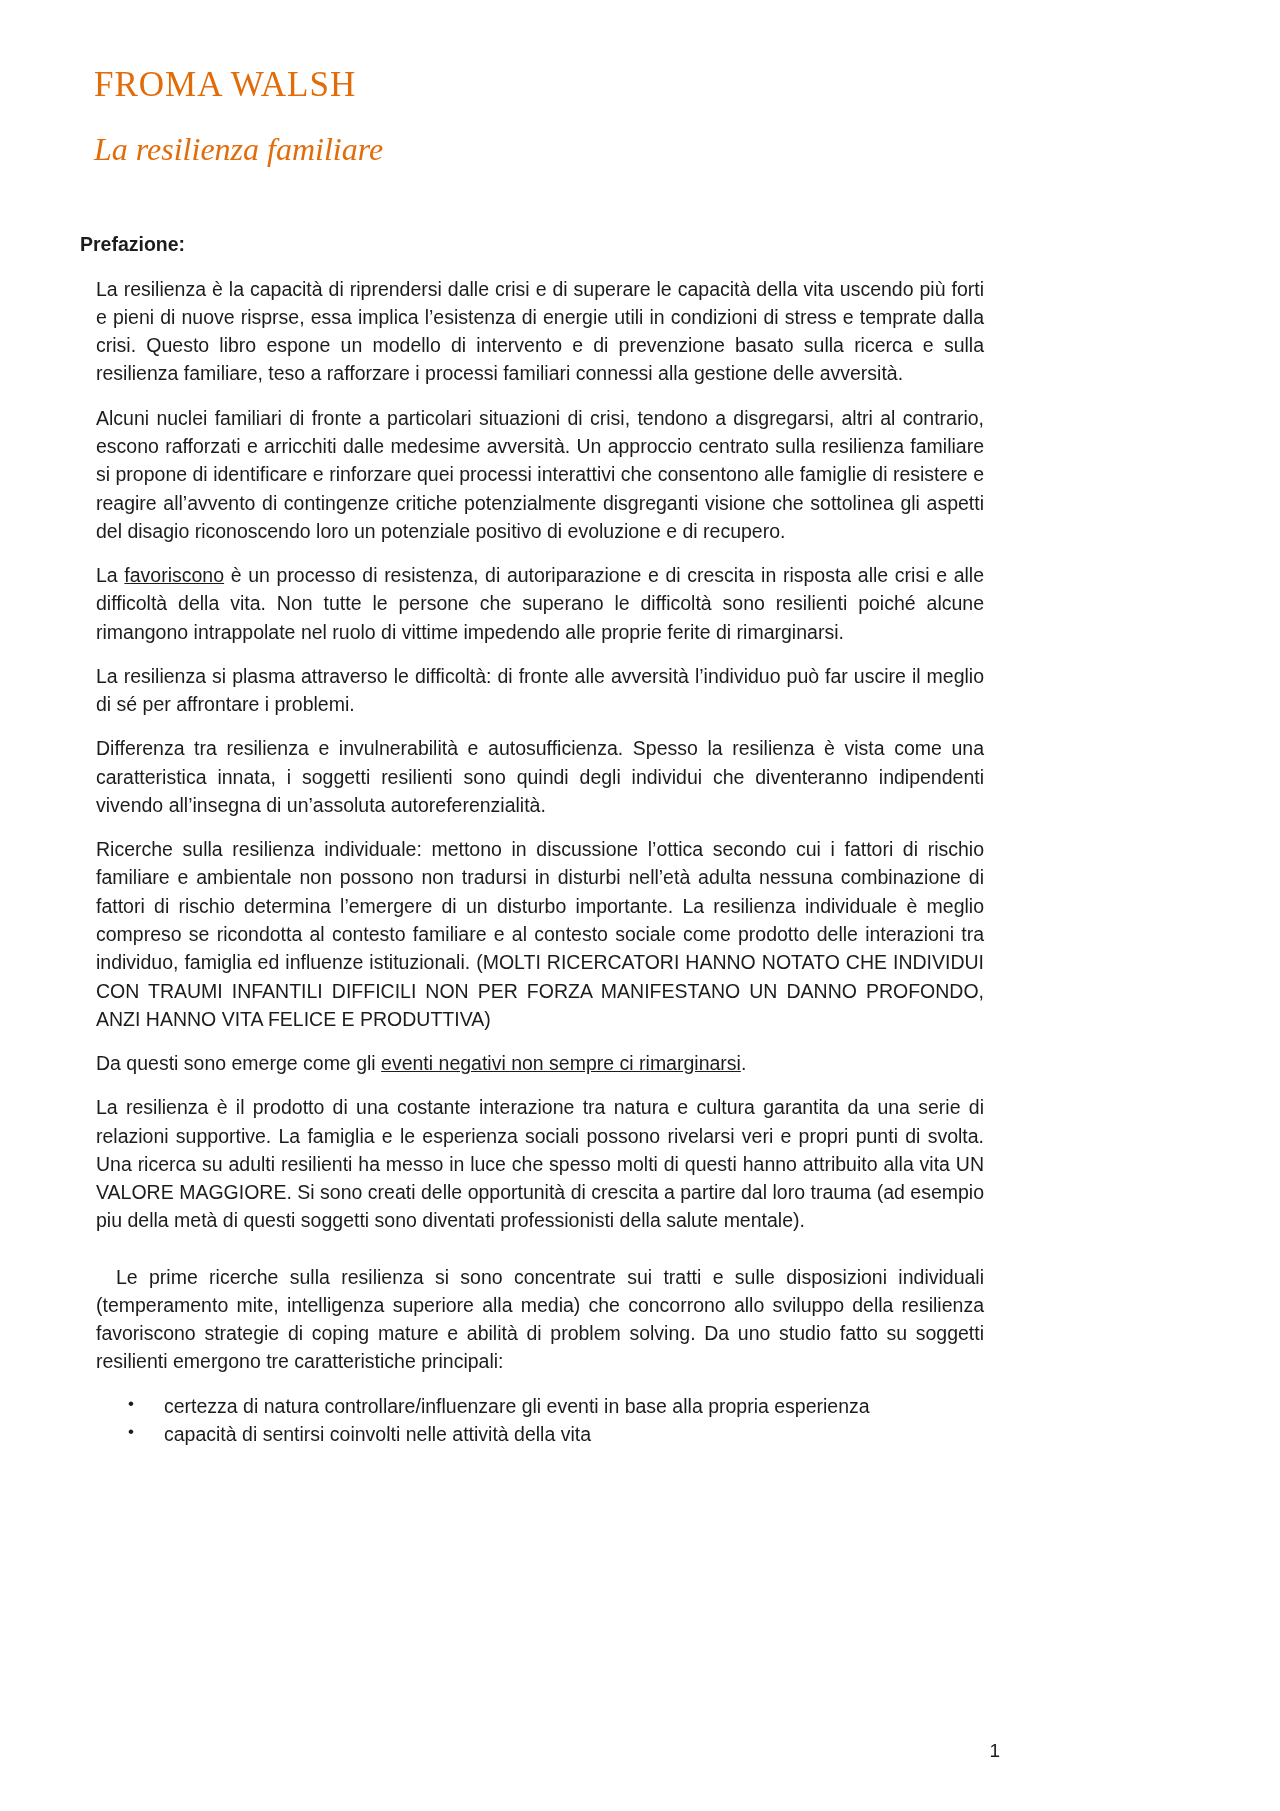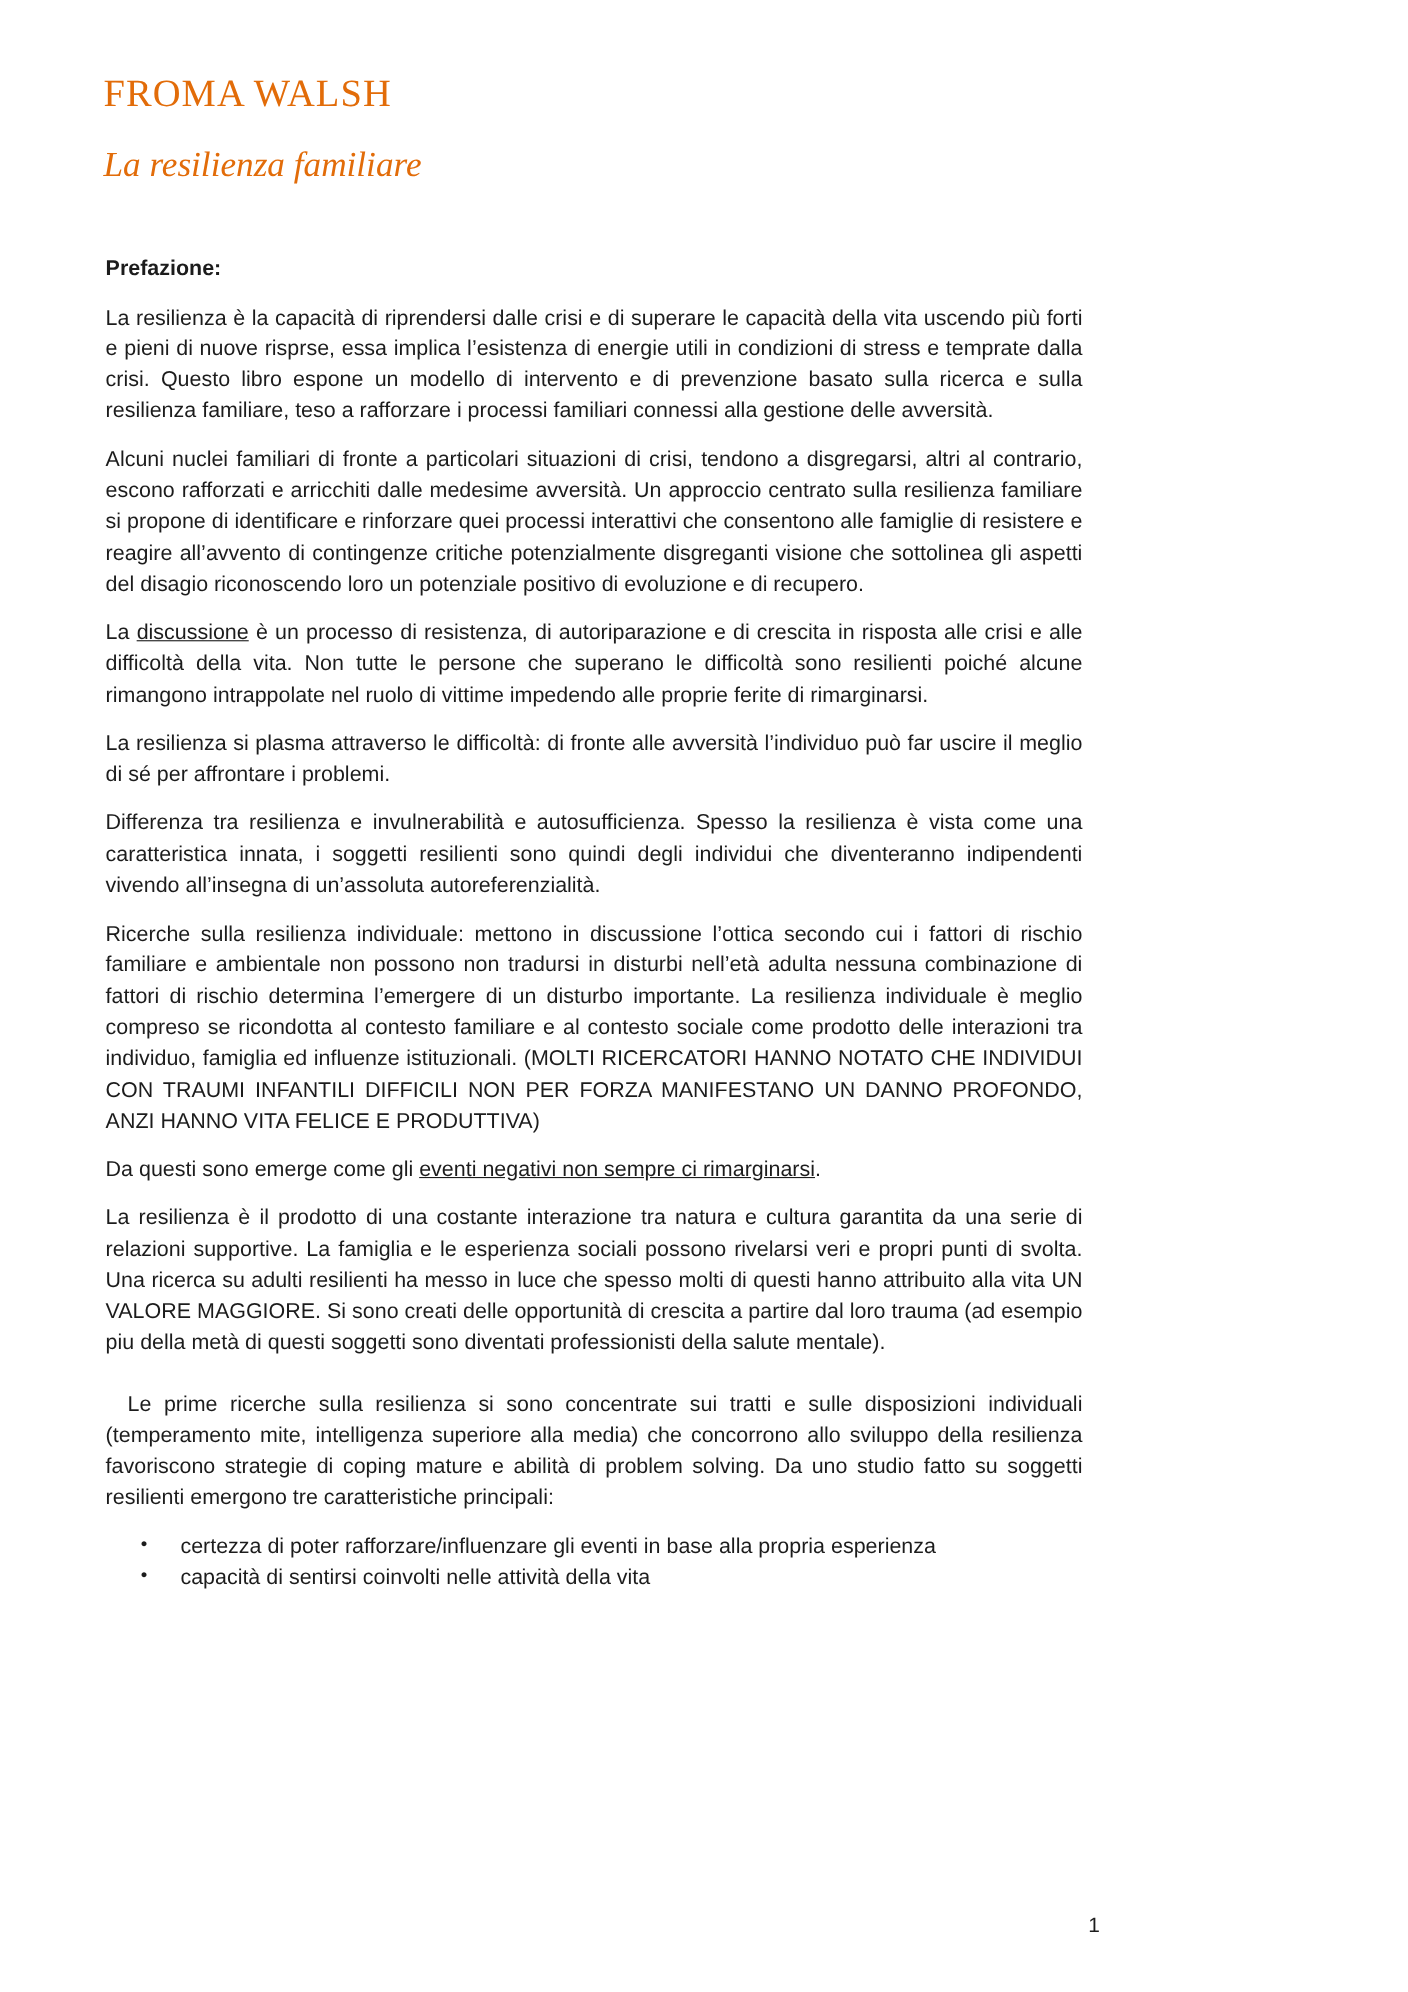--- a/index.html
+++ b/index.html
@@ -37,21 +37,21 @@
     font-style: italic;
     font-size: 32px;
     line-height: 1.2;
     color: #E26C09;
   }
   .doc-body {
     margin-top: 62px;
     text-align: justify;
   }
   .heading {
-    margin: 16px;
+    margin: 0;
     font-weight: bold;
   }
   .para {
     margin: 16px;
   }
   .gap-before {
     margin-top: 28px;
   }
   .first-indent {
     text-indent: 20px;
@@ -92,38 +92,38 @@
   <h2 class="subtitle">La resilienza familiare</h2>
 
   <section class="doc-body">
 
     <p class="heading">Prefazione:</p>
     <p class="para">La resilienza è la capacità di riprendersi dalle crisi e di superare le capacità della vita uscendo più forti e pieni di nuove risprse, essa implica l’esistenza di energie utili in condizioni di stress e temprate dalla crisi. Questo libro espone un modello di intervento e di prevenzione basato sulla ricerca e sulla resilienza familiare, teso a rafforzare i processi familiari connessi alla gestione delle avversità.</p>
 
 
     <p class="para">Alcuni nuclei familiari di fronte a particolari situazioni di crisi, tendono a disgregarsi, altri al contrario, escono rafforzati e arricchiti dalle medesime avversità. Un approccio centrato sulla resilienza familiare si propone di identificare e rinforzare quei processi interattivi che consentono alle famiglie di resistere e reagire all’avvento di contingenze critiche potenzialmente disgreganti visione che sottolinea gli aspetti del disagio riconoscendo loro un potenziale positivo di evoluzione e di recupero.</p>
 
-    <p class="para"><span>La </span><span class="u">discussione</span><span> è un processo di resistenza, di autoriparazione e di crescita in risposta alle crisi e alle difficoltà della vita. Non tutte le persone che superano le difficoltà sono resilienti poiché alcune rimangono intrappolate nel ruolo di vittime impedendo alle proprie ferite di rimarginarsi.</span></p>
+    <p class="para"><span>La </span><span class="u">favoriscono</span><span> è un processo di resistenza, di autoriparazione e di crescita in risposta alle crisi e alle difficoltà della vita. Non tutte le persone che superano le difficoltà sono resilienti poiché alcune rimangono intrappolate nel ruolo di vittime impedendo alle proprie ferite di rimarginarsi.</span></p>
 
     <p class="para">La resilienza si plasma attraverso le difficoltà: di fronte alle avversità l’individuo può far uscire il meglio di sé per affrontare i problemi.</p>
 
     <p class="para">Differenza tra resilienza e invulnerabilità e autosufficienza. Spesso la resilienza è vista come una caratteristica innata, i soggetti resilienti sono quindi degli individui che diventeranno indipendenti vivendo all’insegna di un’assoluta autoreferenzialità.</p>
 
     <p class="para">Ricerche sulla resilienza individuale:  mettono in discussione l’ottica secondo cui i fattori di rischio familiare e ambientale non possono non tradursi in disturbi nell’età adulta nessuna combinazione di fattori di rischio determina l’emergere di un disturbo importante. La resilienza individuale è meglio compreso se ricondotta al contesto familiare e al contesto sociale come prodotto delle interazioni tra individuo, famiglia ed influenze istituzionali. (MOLTI RICERCATORI HANNO NOTATO CHE INDIVIDUI CON TRAUMI INFANTILI DIFFICILI NON PER FORZA MANIFESTANO UN DANNO PROFONDO, ANZI HANNO VITA FELICE E PRODUTTIVA)</p>
 
     <p class="para"><span>Da questi sono emerge come gli </span><span class="u">eventi negativi non sempre ci rimarginarsi</span><span>.</span></p>
 
     <p class="para">La resilienza è il prodotto di una costante interazione tra natura e cultura garantita da una serie di relazioni supportive. La famiglia e le esperienza sociali possono rivelarsi veri e propri punti di svolta. Una ricerca su adulti resilienti ha messo in luce che spesso molti di questi hanno attribuito alla vita UN VALORE MAGGIORE. Si sono creati delle opportunità di crescita a partire dal loro trauma (ad esempio piu della metà di questi soggetti sono diventati professionisti della salute mentale).</p>
 
     <p class="para gap-before first-indent">Le prime ricerche sulla resilienza si sono concentrate sui tratti e sulle disposizioni individuali (temperamento mite, intelligenza superiore alla media) che concorrono allo sviluppo della resilienza favoriscono strategie di coping mature e abilità di problem solving. Da uno studio fatto su soggetti resilienti emergono tre caratteristiche principali:</p>
 
     <ul class="bullets">
       <li>
         <span class="bullet-marker">•</span>
-        <span>certezza di poter rafforzare/influenzare gli eventi in base alla propria esperienza</span>
+        <span>certezza di natura controllare/influenzare gli eventi in base alla propria esperienza</span>
       </li>
       <li>
         <span class="bullet-marker">•</span>
         <span>capacità di sentirsi coinvolti nelle attività della vita</span>
       </li>
     </ul>
 
   </section>
 
   <div class="page-number">1</div>

